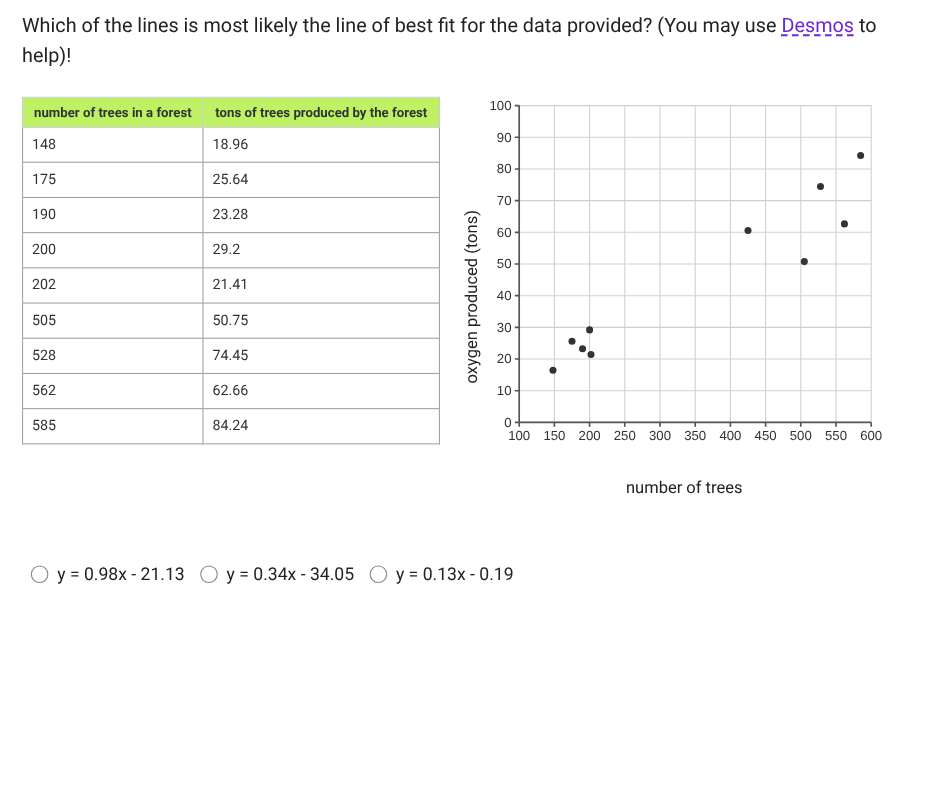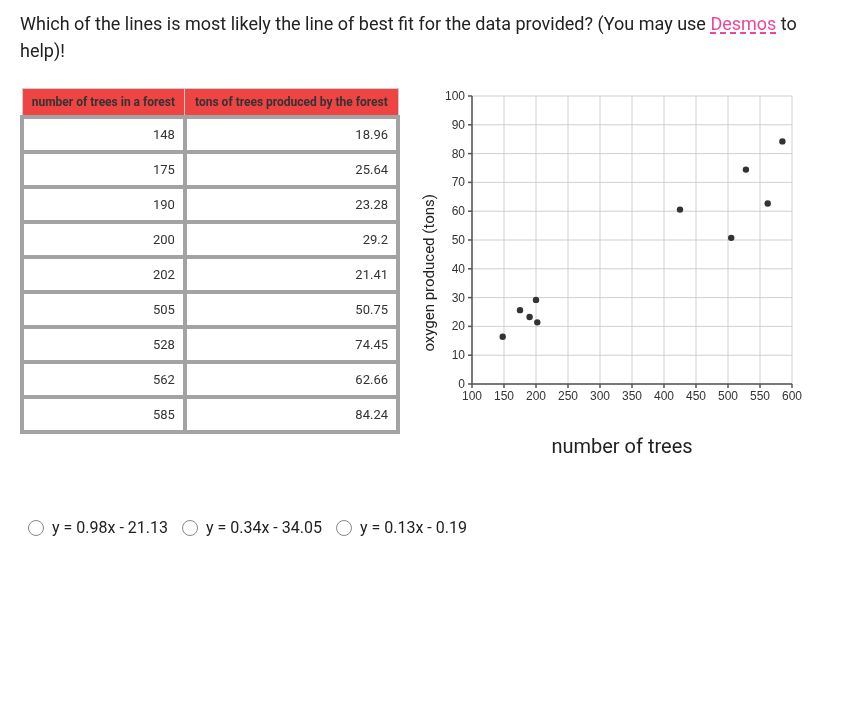--- a/index.html
+++ b/index.html
@@ -14,48 +14,48 @@
       padding: 10px 20px;
       width: 848px;
     }
     .question-text {
       font-size: 18px;
       line-height: 1.5;
       margin-bottom: 24px;
       color: #222;
     }
     .desmos-link {
-      color: #ec4899;
+      color: #6d28d9;
       text-decoration: underline;
       text-decoration-style: dashed;
       text-underline-offset: 3px;
     }
     .content-row {
       display: flex;
       gap: 20px;
       align-items: flex-start;
       margin-bottom: 60px;
     }
     .data-table {
       border-collapse: collapse;
       font-size: 13px;
       width: 380px;
     }
     .data-table th {
       border: 1px solid #ccc;
       padding: 6px 8px;
       font-weight: bold;
       text-align: center;
-      background: #ef4444;
+      background: #bef264;
       font-size: 12px;
     }
     .data-table td {
-      border: 4px solid #a3a3a3;
+      border: 1px solid #a3a3a3;
       padding: 8px 8px;
-      text-align: right;
+      text-align: left;
       font-size: 13px;
     }
     .chart-wrapper {
       display: flex;
       align-items: center;
     }
     .y-axis-label {
       writing-mode: vertical-rl;
       transform: rotate(180deg);
       font-size: 15px;
@@ -66,21 +66,21 @@
       display: flex;
       flex-direction: column;
       align-items: center;
     }
     .chart-area {
       position: relative;
       width: 360px;
       height: 320px;
     }
     .x-axis-label {
-      font-size: 20px;
+      font-size: 15px;
       color: #222;
       margin-top: 26px;
     }
     .options {
       display: flex;
       flex-direction: row;
       gap: 14px;
       margin-left: 8px;
     }
     .option-item {

